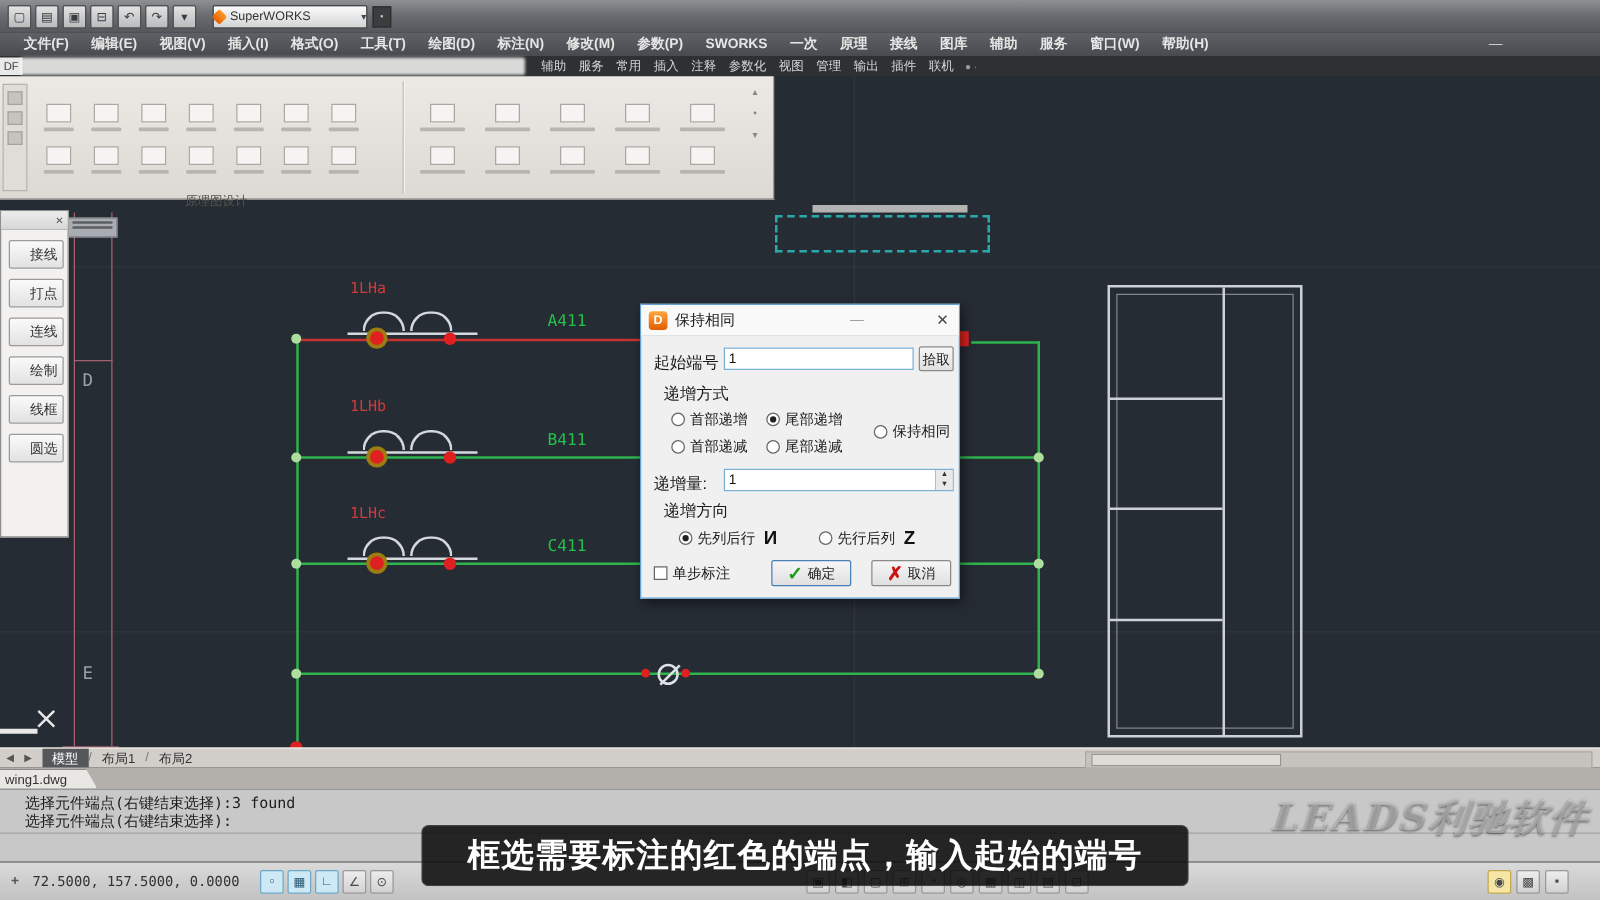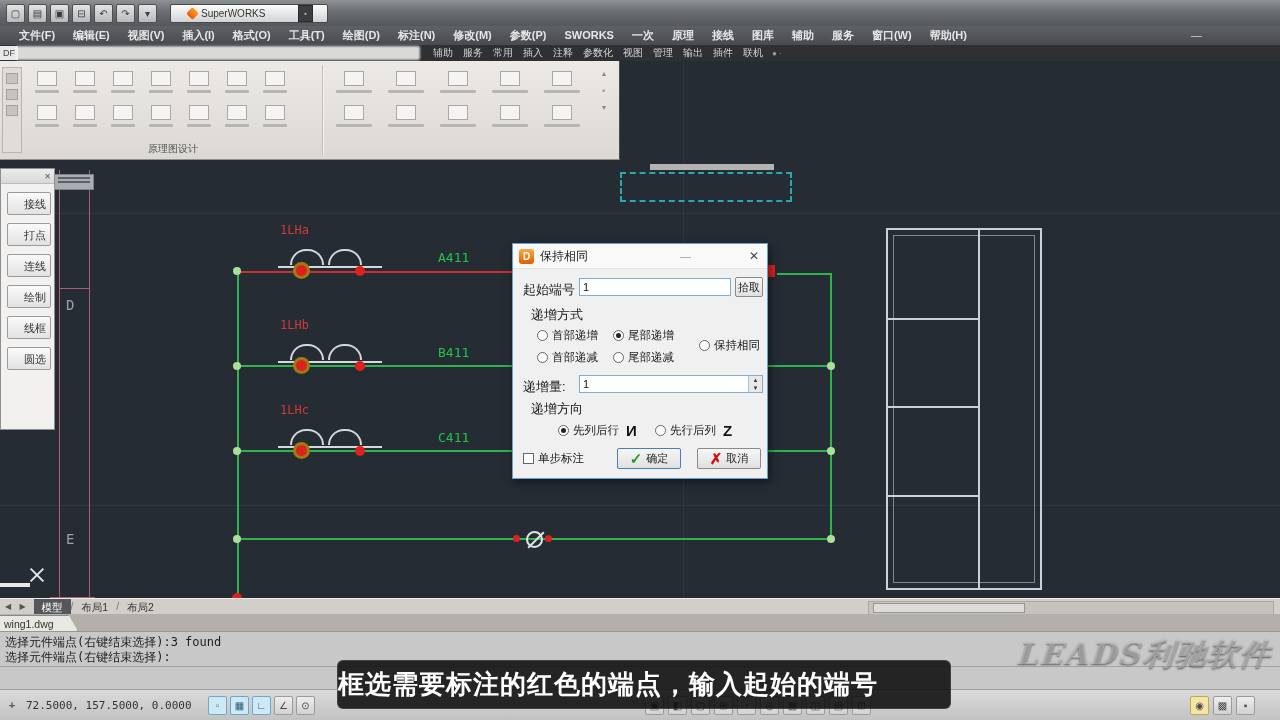--- a/index.html
+++ b/index.html
@@ -9,21 +9,21 @@
   .abs{position:absolute;}
 
   
   .titlebar{left:0;top:0;width:1280px;height:26px;
     background:linear-gradient(#8e9194,#6a6d71 45%,#54575b);border-bottom:1px solid #3c3e41;}
   .qat{left:6px;top:4px;display:flex;gap:3px;}
   .qbtn{width:17px;height:17px;border:1px solid #4e5052;border-radius:2px;
     background:linear-gradient(#e3e3e3,#b9babc);color:#3a3c3e;font-size:10px;
     display:flex;align-items:center;justify-content:center;}
   .appcombo{left:170px;top:4px;width:122px;height:17px;border:1px solid #46484a;border-radius:2px;
-    background:linear-gradient(#fbfbfb,#d2d3d5);display:flex;align-items:center;gap:4px;padding:0 17px;}
+    background:linear-gradient(#fbfbfb,#d2d3d5);display:flex;align-items:center;gap:4px;padding:0 0;}
   .applogo{width:9px;height:9px;background:linear-gradient(#ff9a2e,#e55f00);transform:rotate(45deg);border-radius:2px;}
   .appname{font-size:10px;color:#333;flex:1;}
   .combocaret{font-size:8px;color:#444;}
   .pinbtn{left:298px;top:5px;width:13px;height:15px;background:#3b3d3f;border:1px solid #2c2d2f;
     color:#c9c9c9;font-size:7px;display:flex;align-items:center;justify-content:center;}
 
   
   .menubar{left:0;top:26px;width:1280px;height:19px;
     background:linear-gradient(#5e6165,#474a4e);display:flex;align-items:center;padding-left:10px;box-sizing:border-box;}
   .menuitem{font-size:11px;color:#e6e6e6;padding:0 9px;line-height:19px;white-space:nowrap;font-weight:bold;}
@@ -36,21 +36,21 @@
   .rtabs{left:428px;top:0;display:flex;height:16px;align-items:center;}
   .rtab{font-size:10px;color:#d6d6d6;padding:0 5px;white-space:nowrap;}
   .rtab-extra{color:#9a9a9a;font-size:8px;padding:0 4px;}
 
   
   .ribbon{left:0;top:61px;width:620px;height:99px;background:linear-gradient(#edeae5,#dcd9d4);
     border-right:1px solid #4a4c4e;border-bottom:1px solid #8f8f8f;box-sizing:border-box;}
   .rleftcol{left:2px;top:6px;width:20px;height:86px;background:#e0ddd8;border:1px solid #b7b4af;
     display:flex;flex-direction:column;align-items:center;gap:5px;padding-top:5px;box-sizing:border-box;}
   .rleftcol i{display:block;width:10px;height:9px;background:#c7c4bf;border:1px solid #a5a29d;}
-  .rgroup{top:4px;height:92px;box-sizing:border-box;}
+  .rgroup{top:16px;height:92px;box-sizing:border-box;}
   .rgroup .caption{position:absolute;left:0;right:0;bottom:1px;text-align:center;font-size:10px;color:#55524e;}
   .toolwrap{position:absolute;left:0;top:2px;right:0;bottom:16px;display:flex;flex-wrap:wrap;
     align-content:flex-start;gap:2px 4px;padding:2px 4px;}
   .fakebtn{display:flex;flex-direction:column;align-items:center;width:34px;height:32px;padding-top:2px;box-sizing:border-box;}
   .fakebtn .fi{width:18px;height:13px;border:1px solid #aaa8a3;background:#f5f4f2;}
   .fakebtn .fs{width:24px;height:3px;background:#b8b5b0;margin-top:4px;border-radius:1px;}
   .wide .fakebtn{width:48px;}
   .wide .fakebtn .fs{width:36px;}
   .gdivider{top:4px;width:1px;height:90px;background:#c2bfba;box-shadow:1px 0 0 #f4f2ee;}
   .rrightcol{left:596px;top:8px;width:16px;height:82px;display:flex;flex-direction:column;align-items:center;
@@ -140,21 +140,21 @@
   .hscroll{position:absolute;left:868px;top:2px;width:404px;height:12px;background:#c6c3be;border:1px solid #aaa7a2;}
   .hthumb{position:absolute;left:4px;top:1px;width:150px;height:8px;background:#dedcd8;border:1px solid #98958f;}
   .filebar{left:0;top:614px;width:1280px;height:21px;background:#b3b0ab;}
   .filetab{position:absolute;left:0;top:1px;width:78px;height:16px;background:#e9e7e3;
     border:1px solid #8a8a8a;border-bottom:none;border-left:none;
     font-size:10.5px;color:#333;line-height:16px;padding-left:4px;box-sizing:border-box;
     clip-path:polygon(0 0,88% 0,100% 100%,0 100%);}
 
   
   .cmdarea{left:0;top:631px;width:1280px;height:58px;background:#c8c8c8;border-top:1px solid #979797;box-sizing:border-box;}
-  .cmdhist{height:35px;border-bottom:1px solid #a3a3a3;padding:3px 5px;box-sizing:border-box;}
+  .cmdhist{height:35px;border-bottom:1px solid #a3a3a3;padding:3px 20px;box-sizing:border-box;}
   .cmdline{font-family:"DejaVu Sans Mono",monospace;font-size:12px;color:#1c1c1c;line-height:15px;white-space:pre;}
 
   
   .statusbar{left:0;top:689px;width:1280px;height:31px;background:linear-gradient(#dadada,#c2c2c2);
     border-top:1px solid #9e9e9e;box-sizing:border-box;}
   .coordicon{left:6px;top:9px;width:12px;height:12px;color:#555;font-size:11px;font-weight:bold;line-height:12px;text-align:center;}
   .coords{left:26px;top:9px;font-family:"DejaVu Sans Mono",monospace;font-size:11px;color:#333;}
   .togglerow{left:208px;top:6px;display:flex;gap:3px;}
   .st-icon{width:17px;height:17px;border:1px solid #9b9b9b;border-radius:2px;background:linear-gradient(#ededed,#d2d2d2);
     color:#4a4a4a;font-size:10px;display:flex;align-items:center;justify-content:center;}
@@ -165,21 +165,21 @@
 
   
   .watermark{right:8px;top:634px;z-index:15;text-align:right;}
   .wm-text{font-family:"DejaVu Serif",serif;font-style:italic;font-weight:bold;font-size:30px;
     color:rgba(222,222,222,.48);letter-spacing:2px;transform:skewX(-6deg);
     text-shadow:0 1px 2px rgba(0,0,0,.55);}
   .wm-tag{margin-top:2px;height:7px;width:236px;margin-left:auto;
     background:repeating-linear-gradient(90deg,rgba(200,200,200,.28) 0 6px,transparent 6px 11px);}
   .subtitle{left:337px;top:660px;width:612px;height:47px;background:rgba(12,12,12,.88);
     border:1px solid rgba(255,255,255,.14);border-radius:6px;z-index:30;
-    display:flex;align-items:center;justify-content:flex-start;}
+    display:flex;align-items:center;justify-content:center;}
   .subtitle span{color:#fff;font-size:26px;font-weight:bold;letter-spacing:1px;white-space:nowrap;}
 </style>
 </head>
 <body>
 
 <div class="stage" style="--background: #262c34; --wire-green: #2eb34d; --wire-red: #c8322e; --terminal-red: #e02020; --junction-green: #aede9e; --frame-pink: #a86070; --symbol-gray: #d4d9de; --selection-cyan: #2aa9ad; --label-green: #21c24a; --component-red: #cf3b3b;">
 
   <div class="abs titlebar">
     <div class="abs qat">
       <span class="qbtn">▢</span>
@@ -506,21 +506,21 @@
     <div class="spin" style="left:66px;top:131px;width:184px;">
       <span class="val">1</span>
       <span class="arrows">
         <span>▲</span>
         <span>▼</span>
       </span>
     </div>
 
     <span class="dlg-label" style="left:18px;top:156px;">递增方向</span>
 
-    <span class="radio sel" style="left:45px;top:178px;justify-content:space-between;">
+    <span class="radio sel" style="left:30px;top:178px;justify-content:space-between;">
       <span class="rdot"></span>
       <span>先列后行</span>
       <span class="dirglyph">И</span>
       </span>
     <span class="radio" style="left:142px;top:178px;">
       <span class="rdot"></span>
       <span>先行后列</span>
       <span class="dirglyph">Z</span>
       </span>
 

